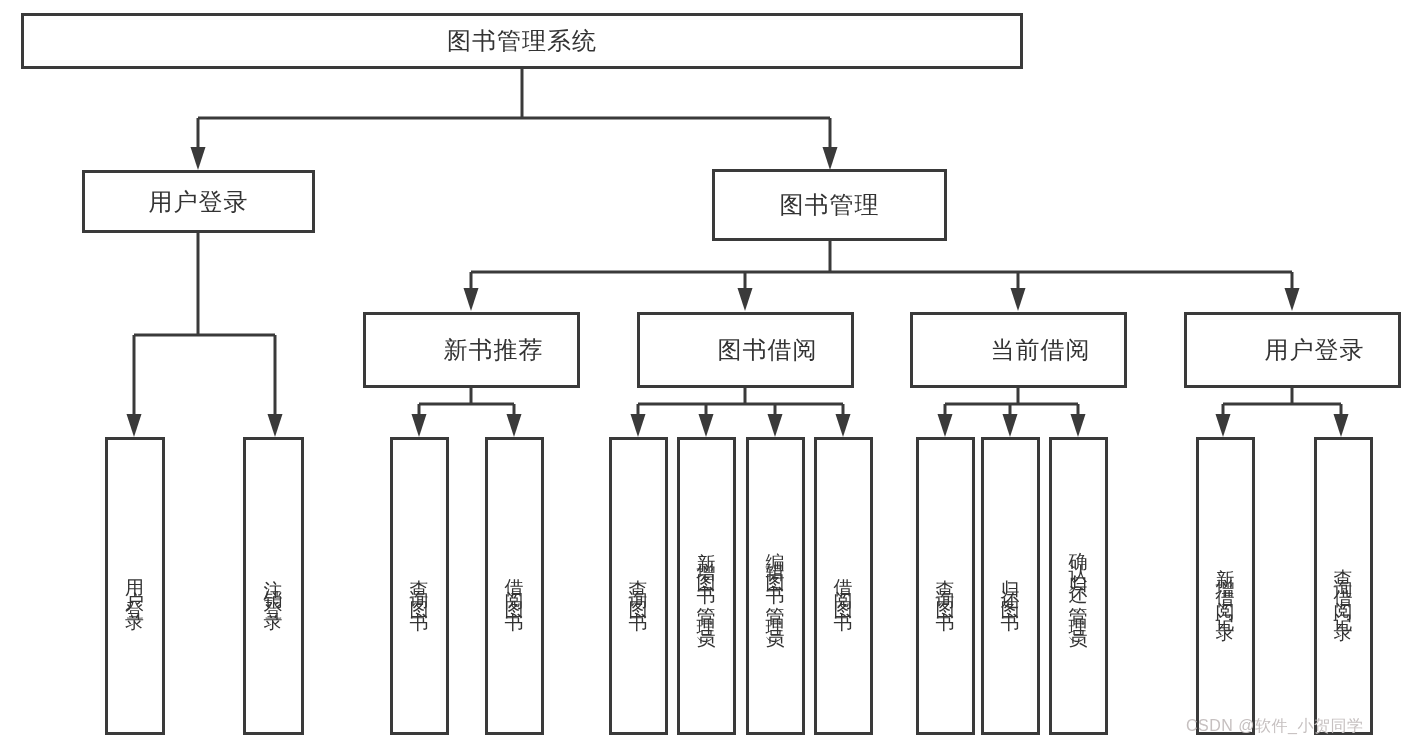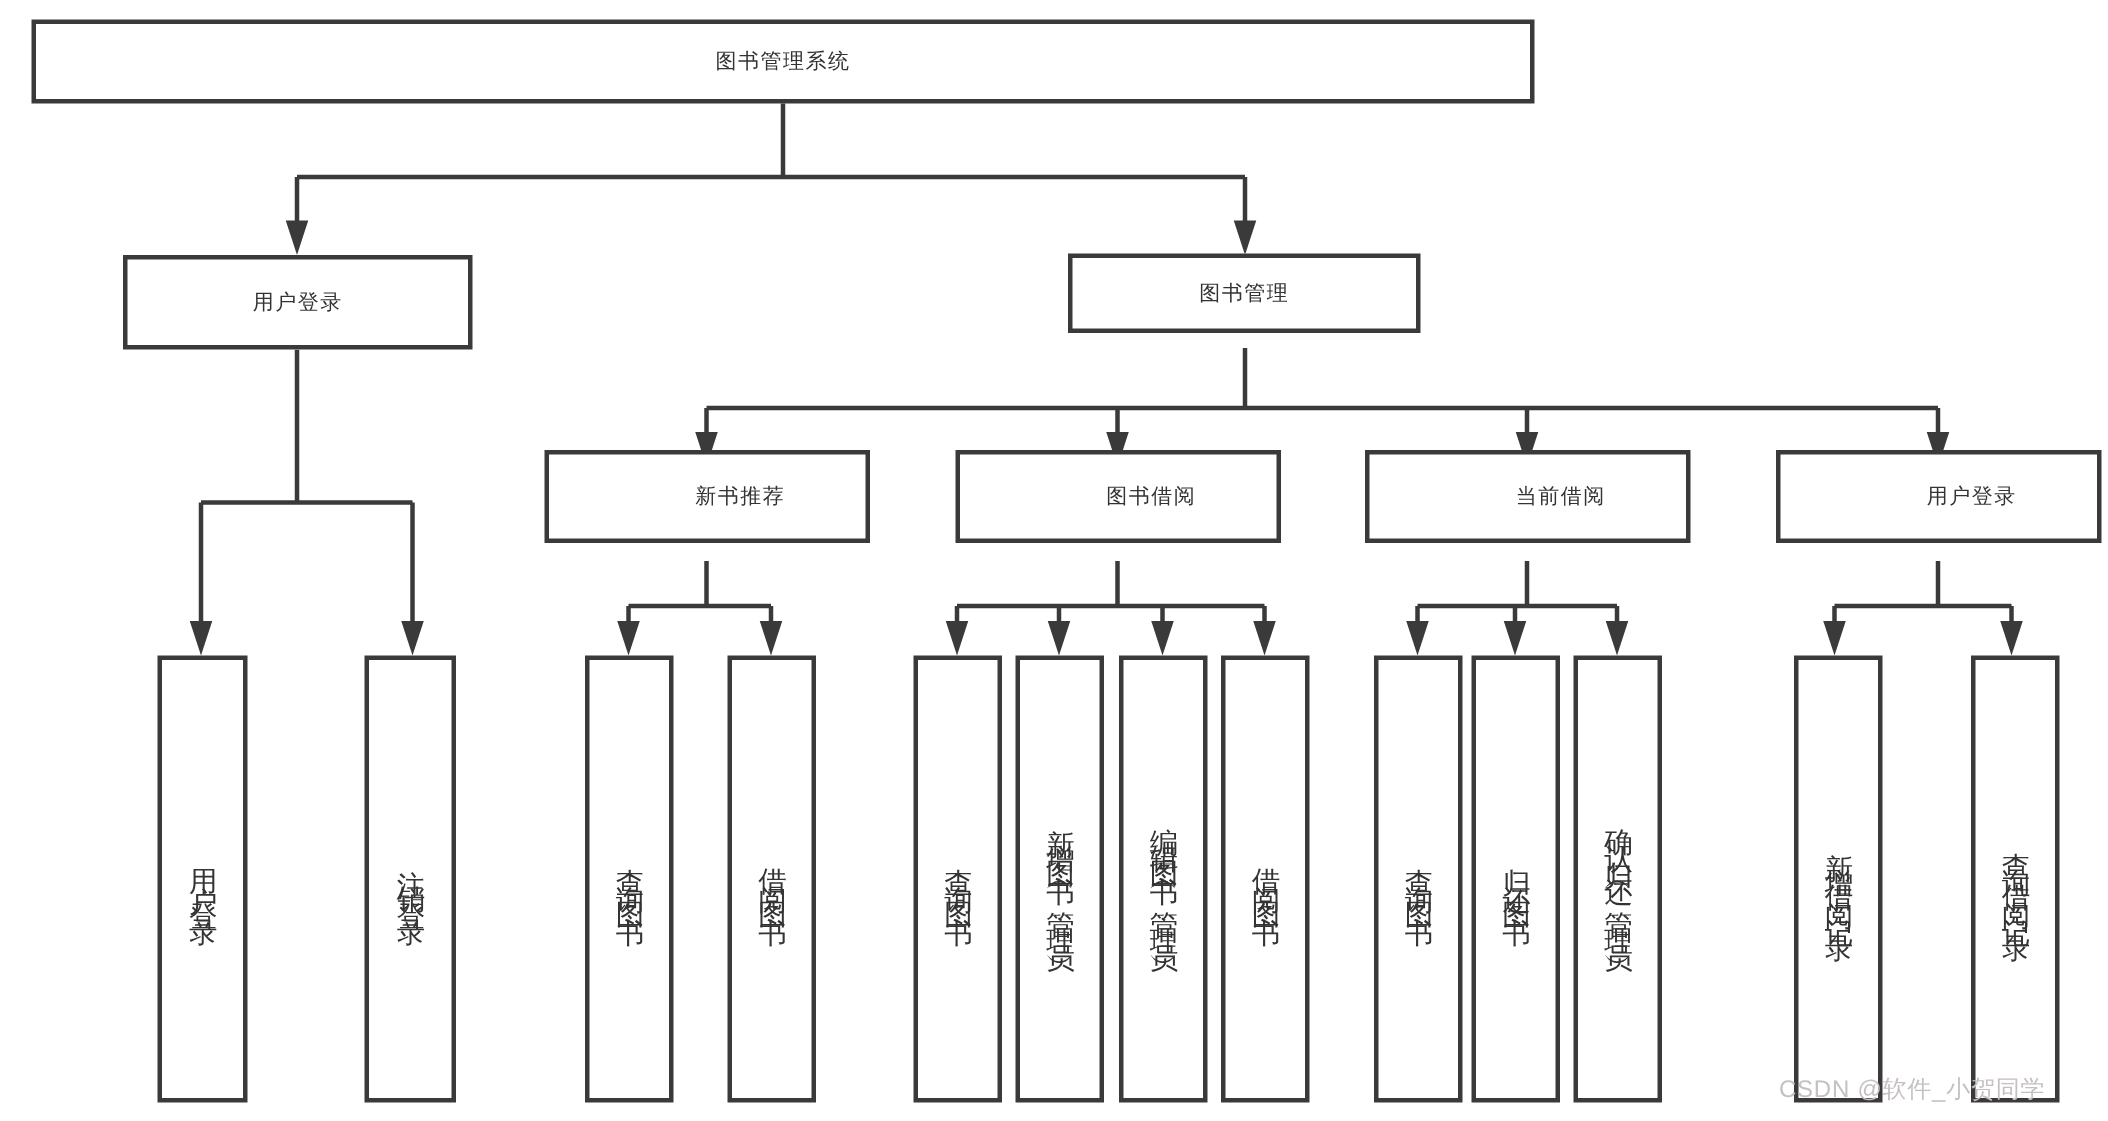--- a/index.html
+++ b/index.html
@@ -18,26 +18,26 @@
     position:absolute;left:0;top:0;width:1405px;height:747px;background:var(--bg);
   }
   svg.connectors{position:absolute;left:0;top:0;width:1405px;height:747px;}
   svg.connectors path{stroke:var(--line);stroke-width:3;fill:none;}
   svg.connectors polygon{fill:var(--line);stroke:none;}
   .node{
     position:absolute;border:3px solid var(--line);background:#fff;
     display:flex;align-items:center;justify-content:center;
     color:var(--text);
   }
-  .node .lbl{font-size:14px;letter-spacing:1px;white-space:nowrap;}
+  .node .lbl{font-size:24px;letter-spacing:1px;white-space:nowrap;}
   
   .n-root{left:21px;top:13px;width:1002px;height:56px;}
   .n-user-login{left:82px;top:170px;width:233px;height:63px;}
-  .n-book-mgmt{left:712px;top:169px;width:235px;height:53px;justify-content:center;}
-  .n-l2{top:300px;width:217px;height:62px;padding-left:44px;}
+  .n-book-mgmt{left:712px;top:169px;width:235px;height:72px;justify-content:center;}
+  .n-l2{top:312px;width:217px;height:76px;padding-left:44px;}
   .n-new-book{left:363px;}
   .n-book-borrow{left:637px;}
   .n-current-borrow{left:910px;}
   .n-borrow-records{left:1184px;}
   
   .leaf{top:437px;height:298px;}
   .leaf .lbl{
     writing-mode:vertical-rl;text-orientation:upright;
     font-size:19px;letter-spacing:11px;line-height:1;white-space:nowrap;
   }

